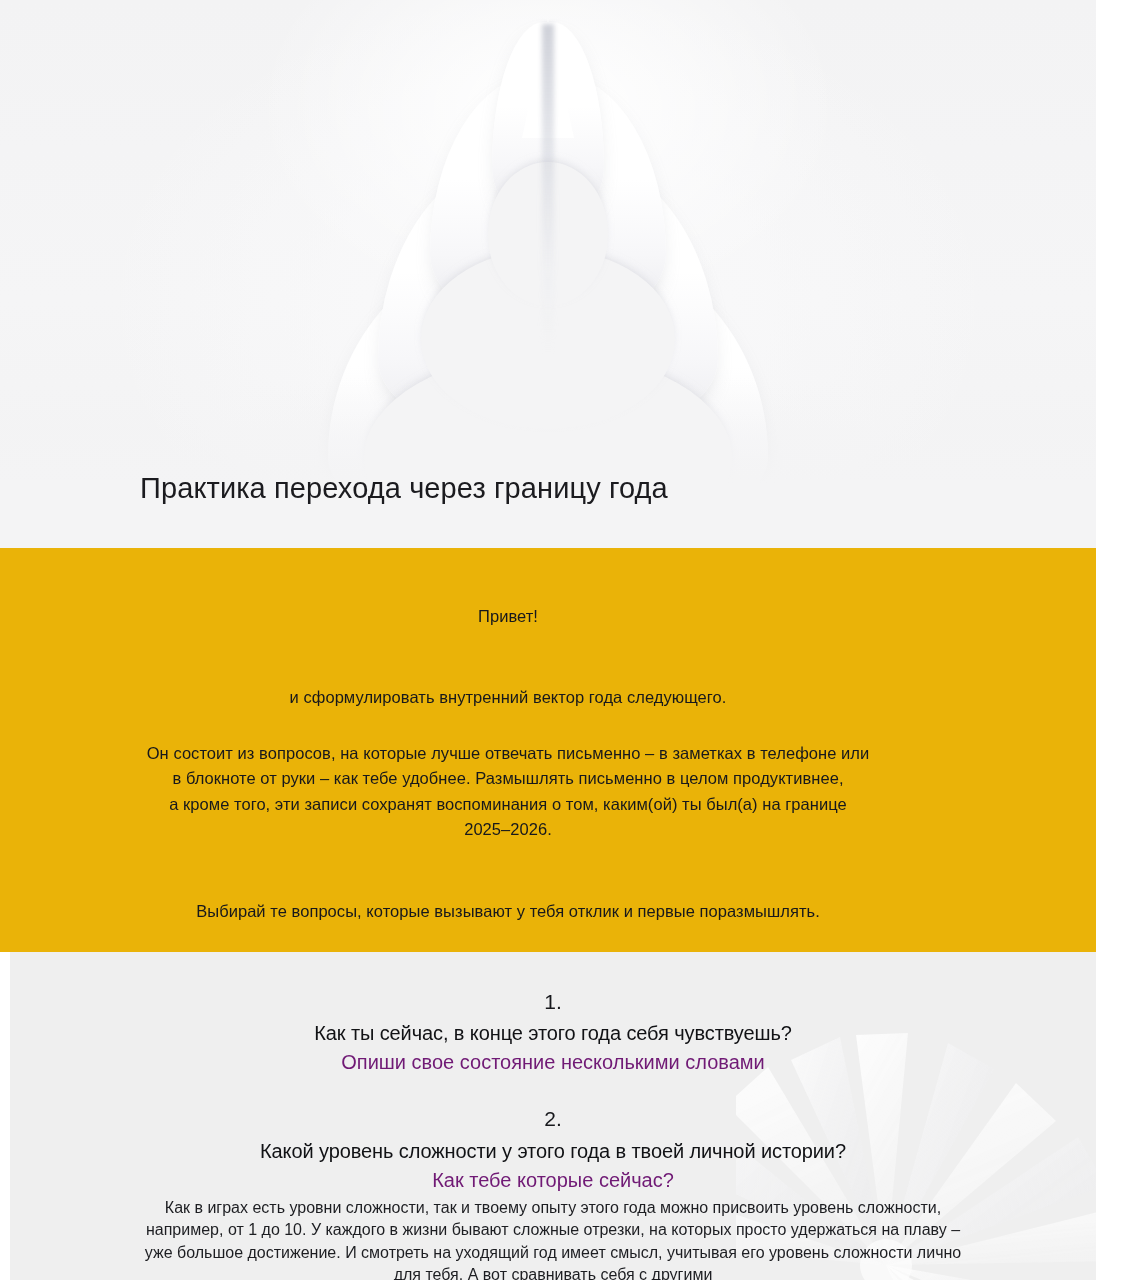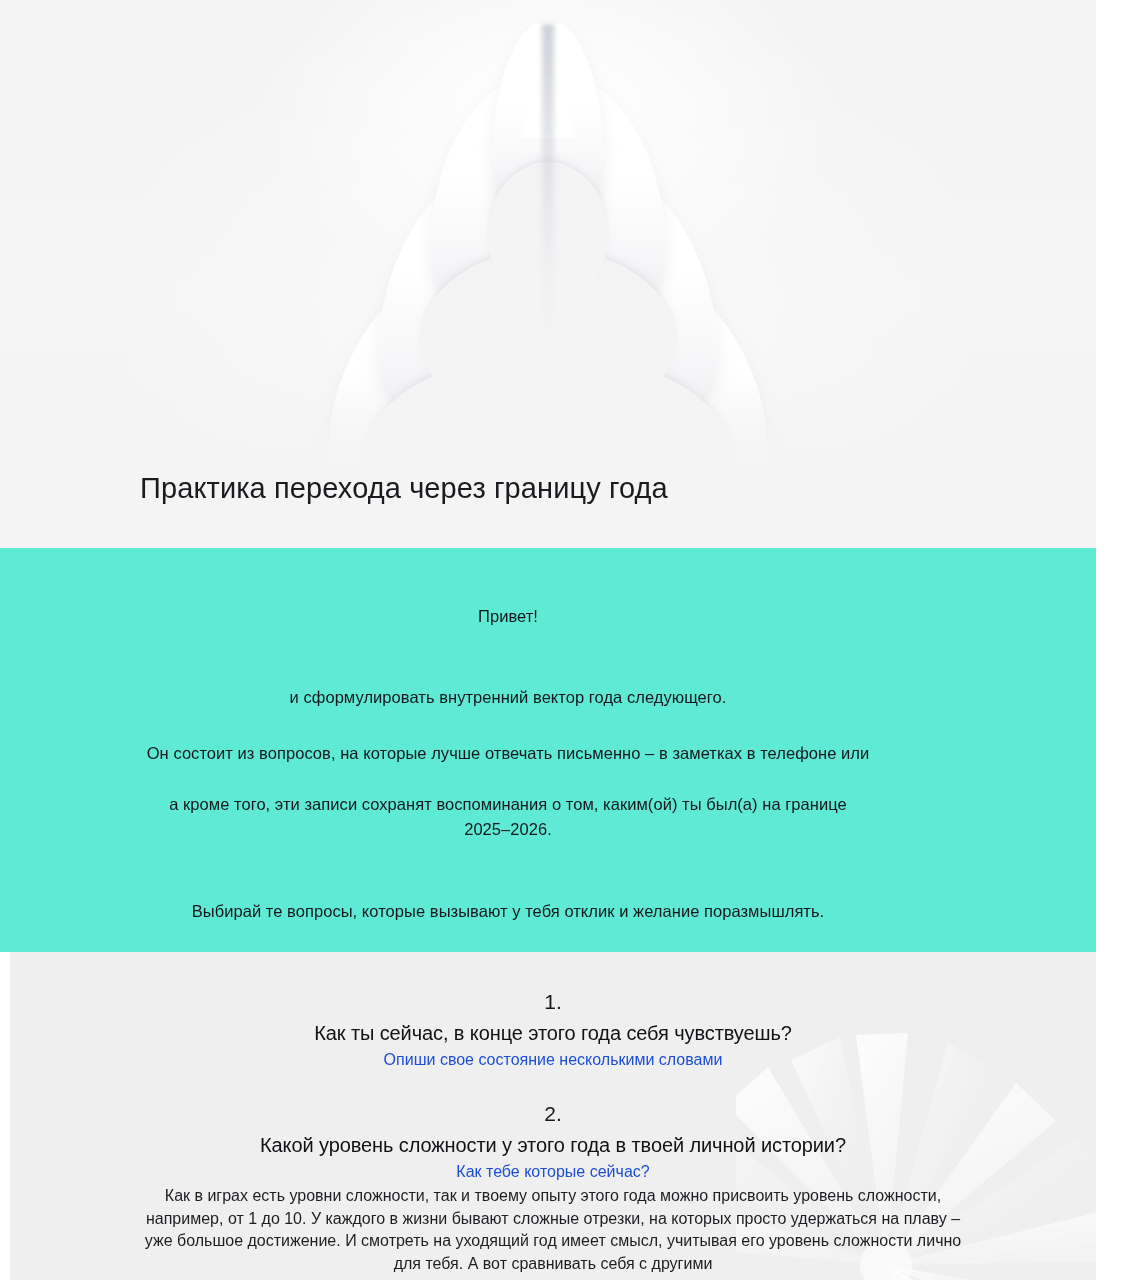--- a/index.html
+++ b/index.html
@@ -126,21 +126,21 @@
     line-height:1.25;
     letter-spacing:.1px;
     color:#1b1b1f;
     font-weight:400;
   }
 
   
   .intro{
     position:relative;
     width:1096px;
-    background:#5eead4;
+    background:#eab308;
     padding:56px 140px 0 60px;
     height:404px;
   }
   .intro p{
     font-size:16.5px;
     line-height:1.55;
     color:#17181c;
     margin-bottom:30px;
     letter-spacing:.05px;
   }
@@ -177,23 +177,23 @@
     margin-bottom:8px;
   }
   .q-title{
     font-size:20px;
     line-height:1.22;
     color:#111215;
     letter-spacing:-.1px;
     margin-bottom:3px;
   }
   .q-sub{
-    font-size:16px;
+    font-size:20px;
     line-height:1.45;
-    color:#1d4ed8;
+    color:#701a75;
   }
   .q-body{
     font-size:16px;
     line-height:1.4;
     color:#1d1e22;
     margin-top:2px;
   }
   .q-block{ margin-bottom:30px; }
   .q-block:last-child{ margin-bottom:0; }
 </style>
@@ -221,28 +221,28 @@
     <div class="intro">
       <p>Привет!</p>
 
       <p>
         <br>
         <span>и сформулировать внутренний вектор года следующего.</span>
       </p>
 
       <p>
         <span>Он состоит из вопросов, на которые лучше отвечать письменно – в заметках в телефоне или</span><br>
-        <br>
+        <span>в блокноте от руки – как тебе удобнее. Размышлять письменно в целом продуктивнее,</span><br>
         <span>а кроме того, эти записи сохранят воспоминания о том, каким(ой) ты был(а) на границе</span><br>
         <span>2025–2026.</span>
       </p>
 
       <p>
         <br>
-        <span>Выбирай те вопросы, которые вызывают у тебя отклик и желание поразмышлять.</span>
+        <span>Выбирай те вопросы, которые вызывают у тебя отклик и первые поразмышлять.</span>
       </p>
 
       <div class="spacer"></div>
 
       <p>А вот и первые 2 вопроса:</p>
     </div>
 
     <div class="questions">
 
       <svg class="q-art" viewBox="0 0 420 420" aria-hidden="true">

